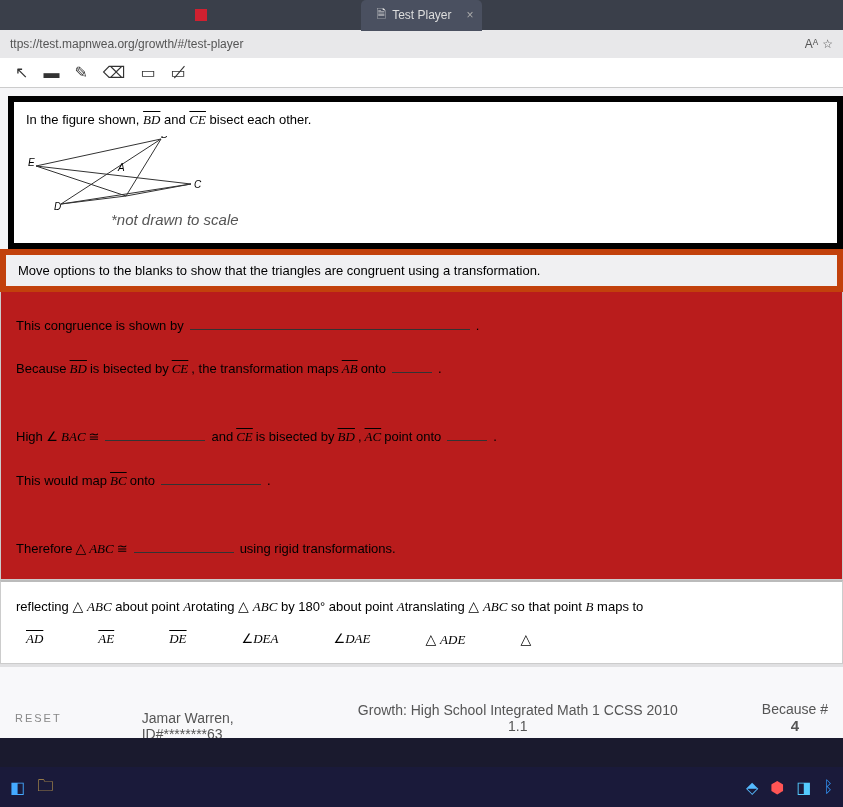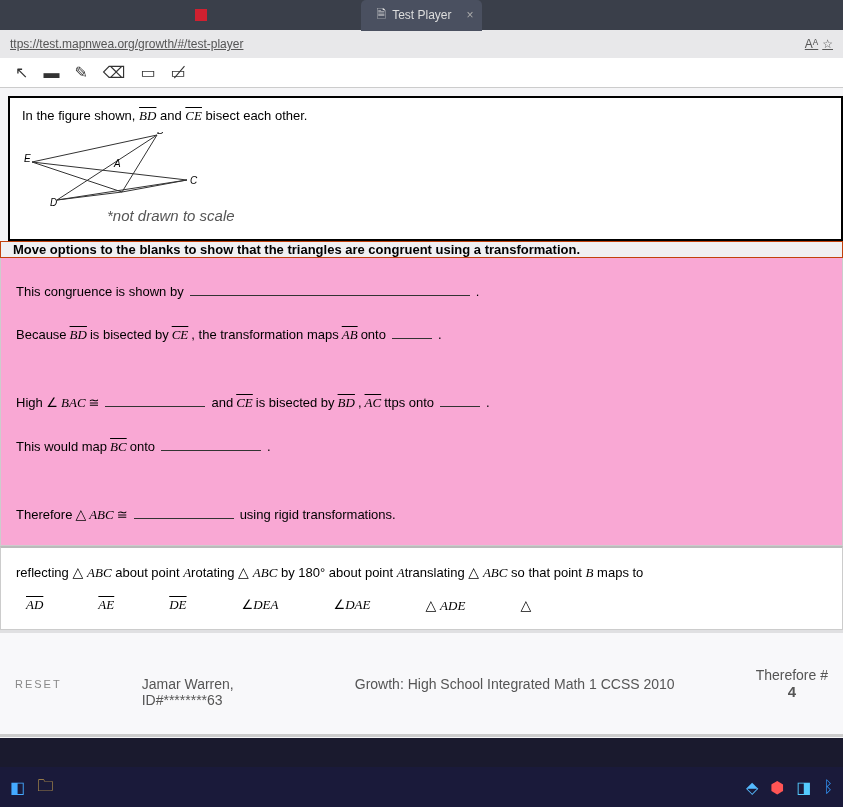--- a/index.html
+++ b/index.html
@@ -45,60 +45,59 @@
     }
     .address-bar {
       background: #e8e8ea;
       height: 28px;
       display: flex;
       align-items: center;
       padding: 0 10px;
       font-size: 12px;
       color: #555;
       justify-content: space-between;
-      text-decoration: underline;
     }
     .address-right { display: flex; gap: 4px; color: #555; }
     .content-area {
       background: #f5f5f7;
       height: 680px;
       overflow: hidden;
     }
     .toolbar {
       height: 30px;
       background: #fff;
       border-bottom: 1px solid #ccc;
       display: flex;
       align-items: center;
       gap: 15px;
       padding-left: 15px;
     }
     .toolbar-icon { color: #333; font-size: 16px; }
     .question-box {
       background: #fff;
-      border: 2px solid #000000;
+      border: 6px solid #000000;
       margin: 8px 0 0 8px;
       padding: 10px 12px;
       font-size: 13px;
     }
     .figure-area {
       margin: 8px 0 5px 0;
     }
     .figure-svg { display: block; }
     .figure-note { font-size: 15px; font-style: italic; color: #555; margin-left: 85px; }
     .instruction-bar {
       background: #f0f0f2;
-      border: 1px solid #c2410c;
-      padding: 0 12px;
+      border: 6px solid #c2410c;
+      padding: 8px 12px;
       font-size: 13px;
-      font-weight: bold;
+      font-weight: normal;
       margin: 0 0 0 0;
     }
     .proof-area {
-      background: #f9a8d4;
+      background: #b91c1c;
       border-left: 1px solid #ccc;
       border-right: 1px solid #ccc;
       border-bottom: 1px solid #ccc;
       padding: 10px 5px;
       font-size: 13px;
     }
     .proof-line {
       padding: 12px 10px;
       display: flex;
       align-items: baseline;
@@ -260,21 +259,21 @@
       <span>High ∠</span>
         <span class="mathit">BAC</span>
         <span> ≅</span>
       <span class="blank-med"></span>
       <span>and </span>
         <span class="overline">CE</span>
         <span> is bisected by </span>
         <span class="overline">BD</span>
         <span>, </span>
         <span class="overline">AC</span>
-        <span> ttps onto</span>
+        <span> point onto</span>
       <span class="blank-short"></span>
       <span>.</span>
     </div>
     <div class="proof-line">
       <span>This would map </span>
         <span class="overline">BC</span>
         <span> onto</span>
       <span class="blank-med"></span>
       <span>.</span>
     </div>
@@ -312,23 +311,24 @@
   </div>
 
   <div class="footer-bar">
     <div class="reset-btn">RESET</div>
     <div class="student-info">
       <div>Jamar Warren,</div>
       <div>ID#********63</div>
     </div>
     <div class="test-title">
       <span>Growth: High School Integrated Math 1 CCSS 2010</span>
+      <div>1.1</div>
     </div>
     <div class="question-num">
-      <span>Therefore #</span>
+      <span>Because #</span>
       <b>4</b>
     </div>
   </div>
 
 </div>
 
 <div class="taskbar">
   <div class="taskbar-left">
     <span class="taskbar-icon" style="color:#4af">◧</span>
     <span class="taskbar-icon" style="color:#fc5">🗀</span>

